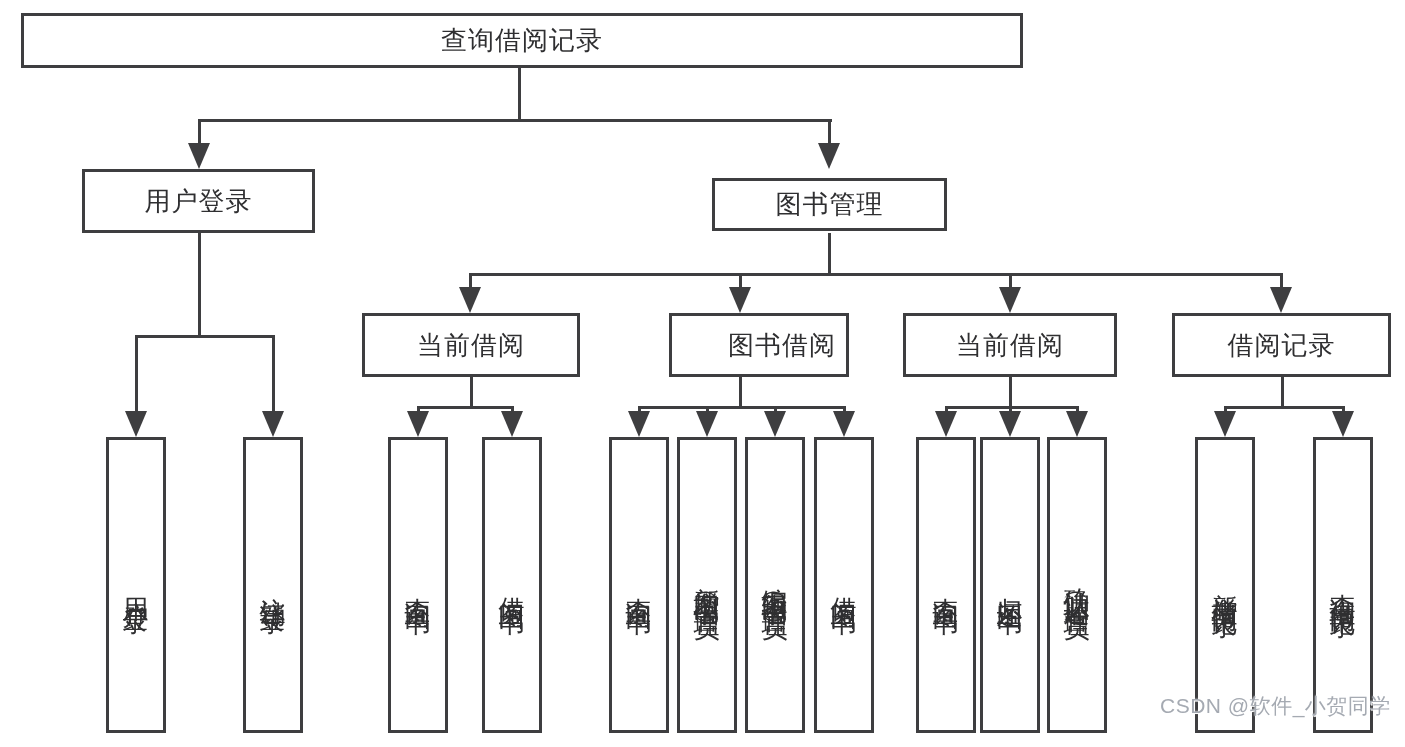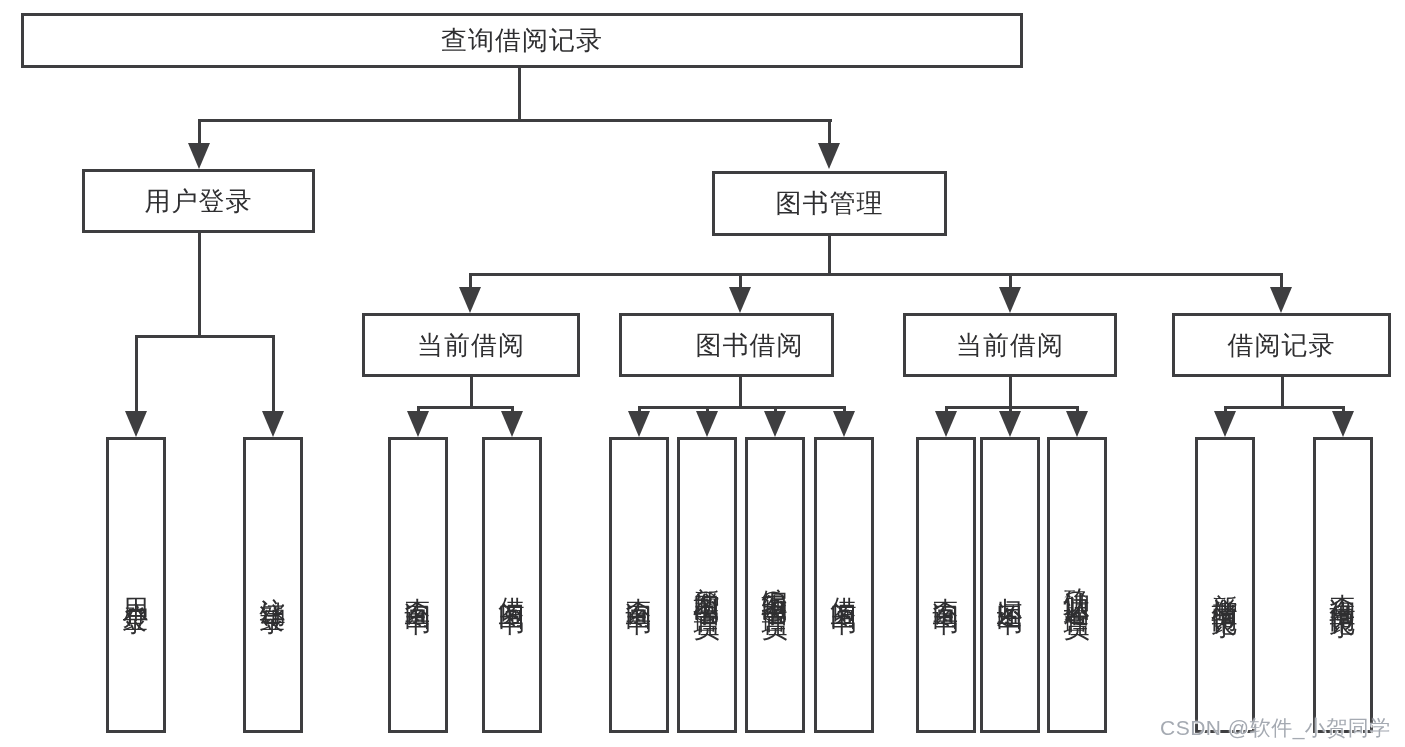--- a/index.html
+++ b/index.html
@@ -10,21 +10,21 @@
        display:flex;align-items:center;justify-content:center;color:#2f2f31;}
   .hbox{font-size:26px;letter-spacing:1px;white-space:nowrap;}
   .vbox .vtext{writing-mode:vertical-rl;text-orientation:mixed;font-size:26px;
        letter-spacing:4px;line-height:1;color:#2f2f31;}
 
   .vl{position:absolute;width:3px;background:#3e3e40;}
   .hl{position:absolute;height:3px;background:#3e3e40;}
   .ah{position:absolute;width:0;height:0;border-left:11px solid transparent;
       border-right:11px solid transparent;border-top:26px solid #3e3e40;}
 
-  .watermark{position:absolute;left:1160px;top:714px;font-size:21px;color:#a5aab2;
+  .watermark{position:absolute;left:1160px;top:692px;font-size:21px;color:#a5aab2;
       letter-spacing:0.5px;white-space:nowrap;z-index:5;
       text-shadow:0 0 2px #ffffff,1px 1px 0 #ffffff;}
 </style>
 </head>
 <body>
 
 <div id="stage">
 
   <div class="box hbox" style="left:21px;top:13px;width:1002px;height:55px;">
     <span>查询借阅记录</span>
@@ -34,21 +34,21 @@
   <div class="hl" style="left:198px;top:119px;width:634px;"></div>
 
   <div class="vl" style="left:198px;top:119px;height:30px;"></div>
   <div class="ah" style="left:188px;top:143px;"></div>
   <div class="vl" style="left:828px;top:119px;height:30px;"></div>
   <div class="ah" style="left:818px;top:143px;"></div>
 
   <div class="box hbox" style="left:82px;top:169px;width:233px;height:64px;">
     <span>用户登录</span>
   </div>
-  <div class="box hbox" style="left:712px;top:171px;width:235px;height:65px;">
+  <div class="box hbox" style="left:712px;top:178px;width:235px;height:53px;">
     <span>图书管理</span>
   </div>
 
   <div class="vl" style="left:198px;top:233px;height:104px;"></div>
   <div class="hl" style="left:135px;top:335px;width:140px;"></div>
   <div class="vl" style="left:135px;top:335px;height:86px;"></div>
   <div class="ah" style="left:125px;top:411px;"></div>
   <div class="vl" style="left:272px;top:335px;height:86px;"></div>
   <div class="ah" style="left:262px;top:411px;"></div>
 
@@ -60,21 +60,21 @@
   <div class="vl" style="left:739px;top:273px;height:20px;"></div>
   <div class="ah" style="left:729px;top:287px;"></div>
   <div class="vl" style="left:1009px;top:273px;height:20px;"></div>
   <div class="ah" style="left:999px;top:287px;"></div>
   <div class="vl" style="left:1280px;top:273px;height:20px;"></div>
   <div class="ah" style="left:1270px;top:287px;"></div>
 
   <div class="box hbox" style="left:362px;top:313px;width:218px;height:64px;">
     <span>当前借阅</span>
   </div>
-  <div class="box hbox" style="left:619px;top:313px;width:215px;height:64px;padding-left:46px;">
+  <div class="box hbox" style="left:669px;top:313px;width:180px;height:64px;padding-left:46px;">
     <span>图书借阅</span>
   </div>
   <div class="box hbox" style="left:903px;top:313px;width:214px;height:64px;">
     <span>当前借阅</span>
   </div>
   <div class="box hbox" style="left:1172px;top:313px;width:219px;height:64px;">
     <span>借阅记录</span>
   </div>
 
   <div class="vl" style="left:470px;top:377px;height:32px;"></div>

